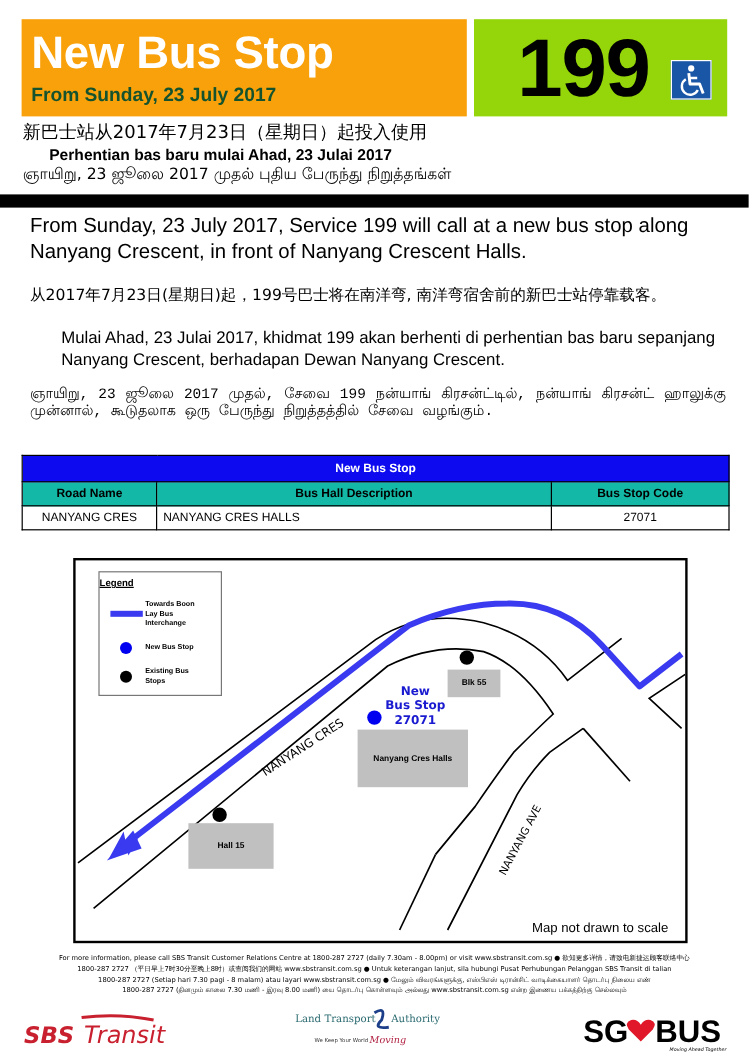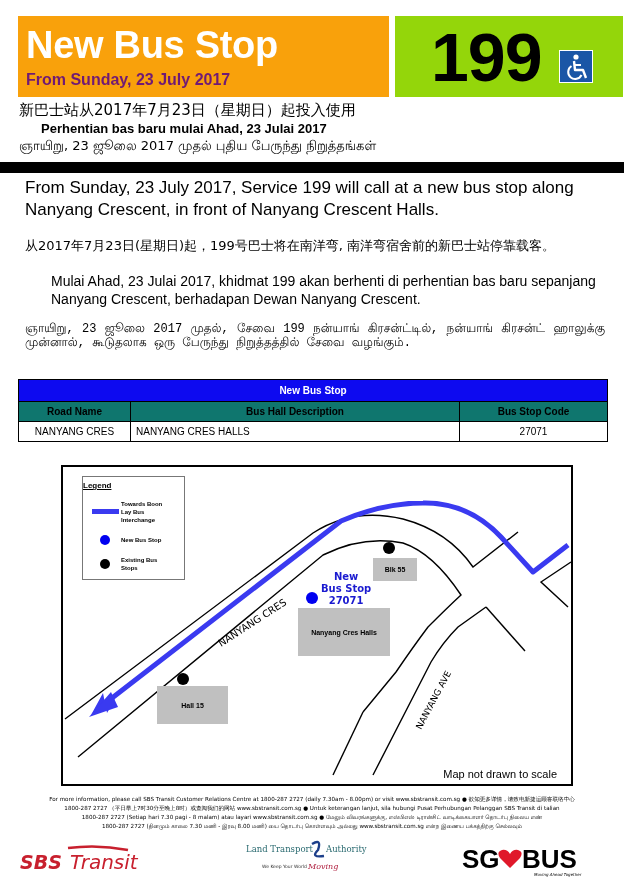--- a/index.html
+++ b/index.html
@@ -1,64 +1,64 @@
 <!DOCTYPE html>
 <html><head>
 <meta charset="utf-8">
 <style>
   * { box-sizing: border-box; margin: 0; padding: 0; }
   html, body { width: 624px; height: 878px; background: #ffffff; overflow: hidden; }
   body { position: relative; font-family: "Liberation Sans", sans-serif; color: #000; }
 
   .header-orange { position: absolute; left: 18px; top: 16px; width: 371px; height: 81px; background: #f9a10b; }
   .header-orange .title { position: absolute; left: 8px; top: 8px; font-size: 38px; font-weight: bold; color: #fff; letter-spacing: -0.3px; }
-  .header-orange .subtitle { position: absolute; left: 8px; top: 55px; font-size: 16px; font-weight: bold; color: #701a75; }
+  .header-orange .subtitle { position: absolute; left: 8px; top: 55px; font-size: 16px; font-weight: bold; color: #14532d; }
 
-  .header-green { position: absolute; left: 395px; top: 16px; width: 228px; height: 81px; background: #94d60a; }
+  .header-green { position: absolute; left: 395px; top: 16px; width: 211px; height: 81px; background: #94d60a; }
   .header-green .route { position: absolute; left: 36px; top: 2px; font-size: 68px; font-weight: bold; color: #000; letter-spacing: -1px; }
   .header-green .wheelchair { position: absolute; left: 164px; top: 34px; width: 34px; height: 33px; background: #1a56a6; border: 1px solid #fff; }
 
   .multi-title { position: absolute; left: 19px; font-family: "DejaVu Sans", sans-serif; }
   .mt-cn { top: 101px; font-size: 15px; }
   .mt-ms { top: 121px; font-size: 13px; font-weight: bold; font-family: "Liberation Sans", sans-serif; padding-left: 22px; }
   .mt-ta { top: 138px; font-size: 13px; }
 
   .black-bar { position: absolute; left: 0; top: 162px; width: 624px; height: 11px; background: #000; }
 
   .para { position: absolute; left: 25px; width: 580px; font-family: "Liberation Sans", sans-serif; }
   .p-en { top: 177px; font-size: 17px; line-height: 22px; }
   .p-cn { top: 237px; font-size: 13px; font-family: "DejaVu Sans", sans-serif; }
   .p-ms { top: 272px; font-size: 14px; line-height: 18px; margin-left: 26px; }
   .p-ta { top: 322px; font-size: 12px; line-height: 14px; font-family: Liberation Mono, monospace; text-align: justify; }
 
   table.stops { position: absolute; left: 18px; top: 379px; width: 590px; border-collapse: collapse; font-size: 10px; }
   table.stops td, table.stops th { border: 1px solid #000; height: 20px; }
   table.stops .title-row th { background: #0d0af0; color: #fff; font-weight: bold; height: 22px; }
-  table.stops .head-row th { font-weight: bold; background: #0f766e; text-align: center; }
+  table.stops .head-row th { font-weight: bold; background: #14b8a6; text-align: center; }
   table.stops td { text-align: center; }
   table.stops td.desc { text-align: left; padding-left: 5px; }
 
   .map { position: absolute; left: 61px; top: 465px; width: 512px; height: 321px; border: 2px solid #000; background: #fff; }
   .map svg { position: absolute; left: 0; top: 0; }
   .legend { position: absolute; left: 19px; top: 9px; width: 103px; height: 104px; border: 1px solid #777; background: #fff; }
   .legend .lg-title { position: absolute; left: 0; width: 100%; top: 4px; font-size: 8px; font-weight: bold; text-decoration: underline; }
   .legend .lg-line { position: absolute; left: 9px; top: 32px; width: 27px; height: 5px; background: #3a3af0; }
   .legend .lg-dot-new { position: absolute; left: 17px; top: 58px; width: 10px; height: 10px; border-radius: 50%; background: #0000f0; }
   .legend .lg-dot-ex { position: absolute; left: 17px; top: 82px; width: 10px; height: 10px; border-radius: 50%; background: #000; }
   .legend .lg-text { position: absolute; left: 38px; font-size: 6px; font-weight: bold; line-height: 8px; }
 
   .bldg { position: absolute; background: #c0c0c0; font-size: 7px; font-weight: bold; display: flex; align-items: center; justify-content: center; }
   .new-stop-label { position: absolute; left: 258px; top: 104px; font-size: 10px; font-weight: bold; color: #1a1ad0; text-align: center; line-height: 12px; font-family: "DejaVu Sans", sans-serif; }
   .scale-note { position: absolute; right: 14px; bottom: 4px; font-size: 11px; }
 
   .footer-text { position: absolute; left: 0; width: 624px; top: 795px; font-size: 5.6px; line-height: 9px; text-align: center; font-family: "DejaVu Sans", sans-serif; }
 
   .logo-sbs { position: absolute; left: 18px; top: 844px; width: 140px; height: 30px; }
   .logo-lta { position: absolute; left: 240px; top: 840px; width: 130px; height: 36px; }
-  .logo-sgbus { position: absolute; left: 462px; top: 844px; width: 120px; height: 34px; }
+  .logo-sgbus { position: absolute; left: 486px; top: 844px; width: 120px; height: 34px; }
 </style>
 </head>
 <body>
 
 <div class="header-orange">
   <div class="title">New Bus Stop</div>
   <div class="subtitle">From Sunday, 23 July 2017</div>
 </div>
 <div class="header-green">
   <div class="route">199</div>

